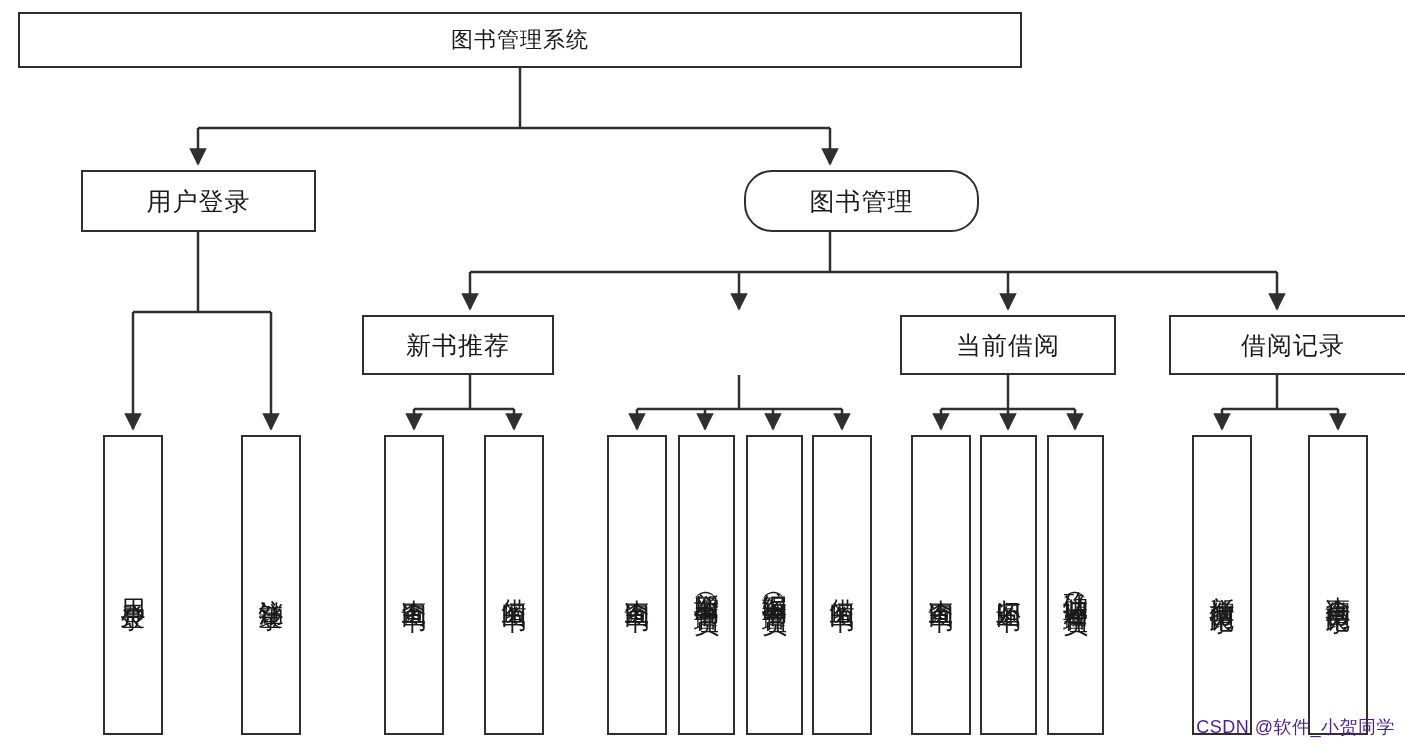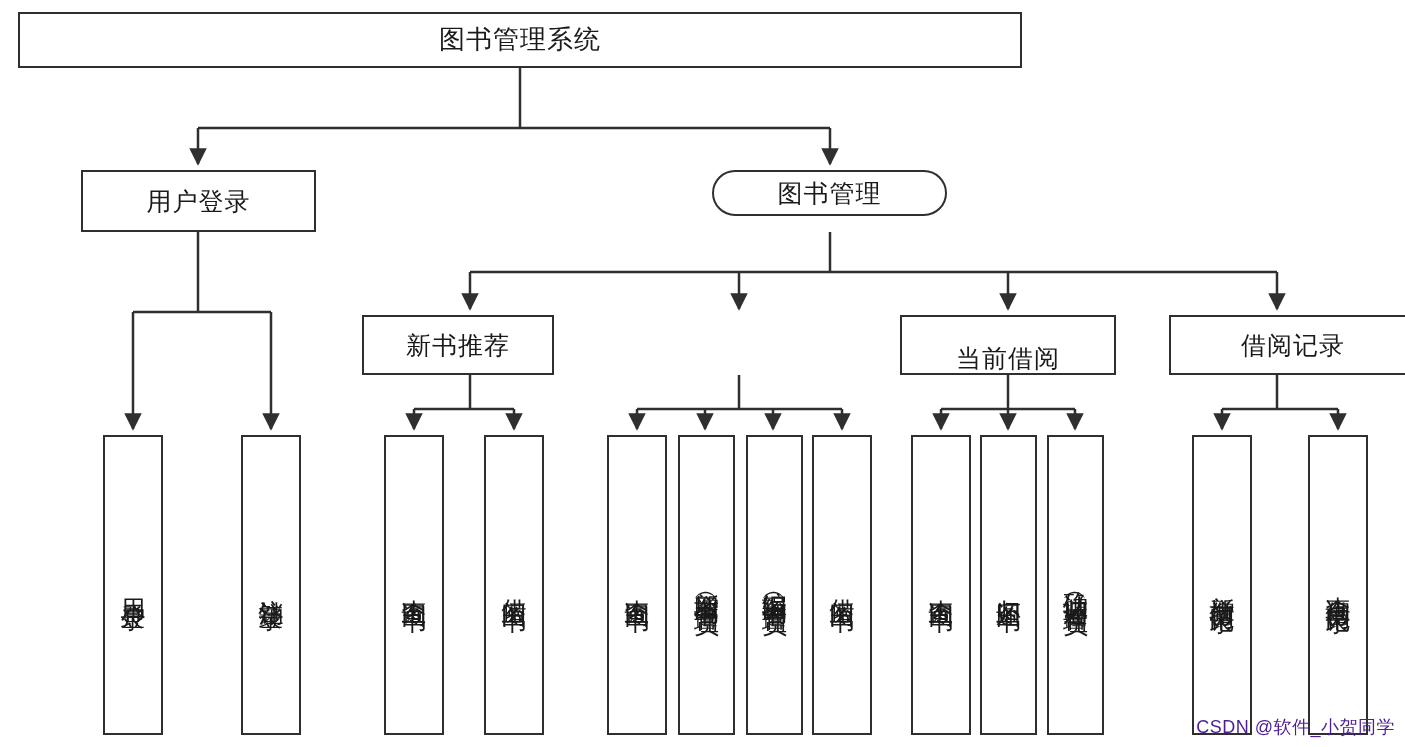--- a/index.html
+++ b/index.html
@@ -46,21 +46,21 @@
   .vert .vlabel {
     writing-mode: vertical-rl;
     text-orientation: upright;
     white-space: normal;
     line-height: 1.08;
     letter-spacing: 3px;
     text-align: left;
     max-height: 100%;
   }
   .node.root {
-    font-size: 26px;
+    font-size: 22px;
   }
   #watermark {
     position: absolute;
     right: 10px;
     bottom: 8px;
     font-size: 18px;
     color: #4c1d95;
     letter-spacing: 0.5px;
     white-space: nowrap;
     pointer-events: none;
@@ -121,28 +121,28 @@
     </g>
   </svg>
 
   <div class="node horiz root" style="left:18px; top:12px; width:1004px; height:56px;">
     <span>图书管理系统</span>
   </div>
 
   <div class="node horiz" style="left:81px; top:170px; width:235px; height:62px;">
     <span>用户登录</span>
   </div>
-  <div class="node horiz" style="left:712px; top:170px; width:235px; height:46px;border-radius:28px;">
+  <div class="node horiz" style="left:744px; top:170px; width:235px; height:62px;border-radius:28px;">
     <span>图书管理</span>
   </div>
 
   <div class="node horiz" style="left:362px; top:315px; width:192px; height:60px;">
     <span>新书推荐</span>
   </div>
-  <div class="node horiz" style="left:900px; top:315px; width:216px; height:60px;align-items:flex-end;">
+  <div class="node horiz" style="left:900px; top:315px; width:216px; height:60px;">
     <span>当前借阅</span>
   </div>
   <div class="node horiz" style="left:1169px; top:315px; width:248px; height:60px;">
     <span>借阅记录</span>
   </div>
 
   <div class="node vert" style="left:103px; top:435px; width:60px; height:300px;">
     <span class="vlabel">用户登录</span>
   </div>
   <div class="node vert" style="left:241px; top:435px; width:60px; height:300px;">

